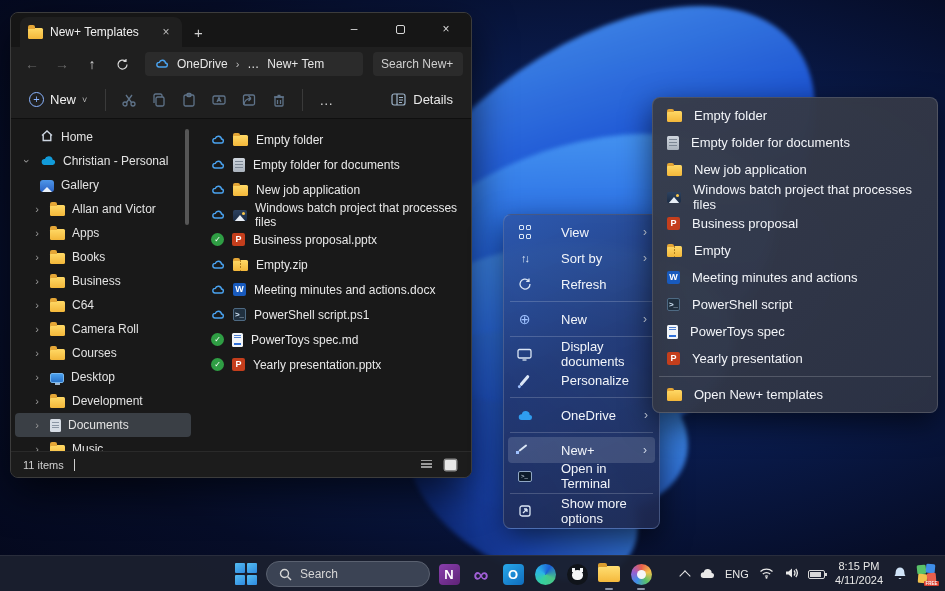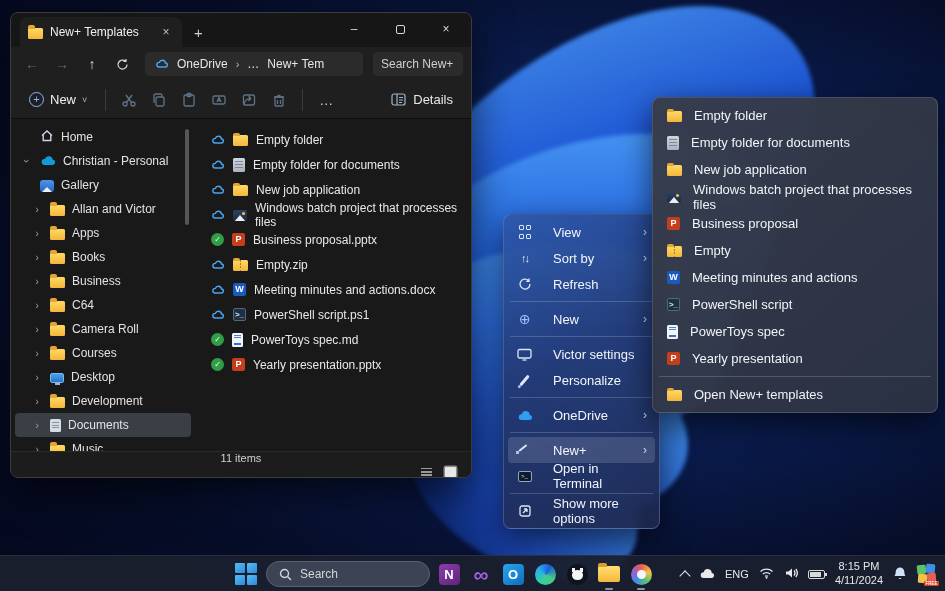--- a/index.html
+++ b/index.html
@@ -50,21 +50,21 @@
   .srow{display:flex;align-items:center;height:24px;color:#e2e2e2;font-size:12px;gap:7px;padding-left:6px;border-radius:4px;margin:0 4px;}
   .srow .chev{width:12px;color:#9a9a9a;font-size:11px;text-align:center;flex:0 0 12px;}
   .srow.l1{padding-left:16px;}
   .srow.sel{background:#3a3f45;}
   .sscroll{position:absolute;right:6px;top:10px;width:4px;height:96px;border-radius:2px;background:#565656;}
   
   .filelist{flex:1;padding-top:8px;}
   .frow{display:flex;align-items:center;height:25px;gap:8px;padding-left:16px;color:#e8e8e8;font-size:12px;}
   
   .statusbar{position:absolute;left:0;right:0;bottom:0;height:26px;background:#1c1c1c;border-top:1px solid #2a2a2a;
-             display:flex;align-items:center;padding:0 12px;color:#d0d0d0;font-size:11px;flex-direction:column;}
+             display:flex;align-items:center;padding:0 12px;color:#d0d0d0;font-size:11px;}
   .statcursor{width:1px;height:12px;background:#cfcfcf;margin-left:10px;}
   .viewtoggles{margin-left:auto;display:flex;gap:6px;}
   .vt{width:18px;height:16px;border-radius:3px;display:flex;align-items:center;justify-content:center;}
   .vt-lines{width:11px;height:9px;background:repeating-linear-gradient(#9a9a9a 0 1.5px,transparent 1.5px 3.2px);}
   .vt-big{width:11px;height:10px;background:#e8e8e8;border-radius:1px;box-shadow:0 0 0 1.5px #8a8a8a;}
 
   
   .ic{flex:0 0 auto;display:inline-block;position:relative;}
   .ic-folder{width:15px;height:11px;margin-top:2px;background:linear-gradient(#ffd966,#f3b73a);border-radius:1.5px;}
   .ic-folder::before{content:"";position:absolute;top:-2.5px;left:0;width:6.5px;height:3.5px;background:#e4a636;border-radius:2px 2px 0 0;}
@@ -101,21 +101,21 @@
   .ic-desktop{width:14px;height:10px;margin-top:1px;background:linear-gradient(#4aa0ee,#2a73c8);border:1px solid #78b8f0;border-radius:2px;}
   .ic-desktop::after{content:"";position:absolute;left:4px;bottom:-3px;width:5px;height:2px;background:#9fb6cc;}
   .ic-documents{width:11px;height:13px;background:#d7dde5;border-radius:1.5px;}
   .ic-documents::after{content:"";position:absolute;left:2px;top:3px;width:7px;height:7px;
                        background:repeating-linear-gradient(#8b96a4 0 1px,transparent 1px 2.6px);}
 
   
   #ctxmenu{position:absolute;left:503px;top:214px;width:157px;border-radius:8px;padding:4px;
            background:linear-gradient(155deg,rgba(45,86,168,.88) 0%,rgba(34,54,110,.9) 45%,rgba(30,40,78,.93) 100%);
            border:1px solid rgba(140,160,200,.35);box-shadow:0 10px 30px rgba(0,0,0,.6);backdrop-filter:blur(5px);}
-  .mrow{display:flex;align-items:center;height:26px;border-radius:4px;padding:0 8px;gap:20px;color:#f2f5fa;font-size:13px;}
+  .mrow{display:flex;align-items:center;height:26px;border-radius:4px;padding:0 8px;gap:28px;color:#f2f5fa;font-size:13px;}
   .mrow.hl{background:rgba(255,255,255,.14);}
   .mrow .marrow{margin-left:auto;color:#cdd6e6;font-size:12px;}
   .msep{height:1px;background:rgba(255,255,255,.18);margin:4px 2px;}
   .mico{flex:0 0 17px;height:17px;display:flex;align-items:center;justify-content:center;position:relative;color:#dbe6f5;}
   .mi-view{display:grid;grid-template-columns:5px 5px;grid-gap:2px;}
   .mi-view i{width:5px;height:5px;border:1px solid #dbe6f5;border-radius:1px;}
   .mi-sort{font-size:11px;letter-spacing:-2px;}
   .mi-sort::after{content:"↑↓";}
   .mi-refresh svg,.mi-more svg,.mi-display svg{stroke:#dbe6f5;fill:none;stroke-width:1.3;}
   .mi-new{font-size:14px;color:#9ec1ff;}
@@ -480,21 +480,21 @@
       <span class="marrow">›</span>
     </div>
     <div class="msep"></div>
     <div class="mrow">
       <span class="mico mi-display">
         <svg width="15" height="13" viewBox="0 0 15 13">
             <rect x="1" y="1.5" width="13" height="8.5" rx="1.5"></rect>
             <path d="M5.5 12h4"></path>
           </svg>
         </span>
-      <span>Victor settings</span>
+      <span>Display documents</span>
     </div>
     <div class="mrow">
       <span class="mico">
           <span class="mi-brush"></span>
         </span>
       <span>Personalize</span>
     </div>
     <div class="msep"></div>
     <div class="mrow">
       <span class="mico mi-cloud">

